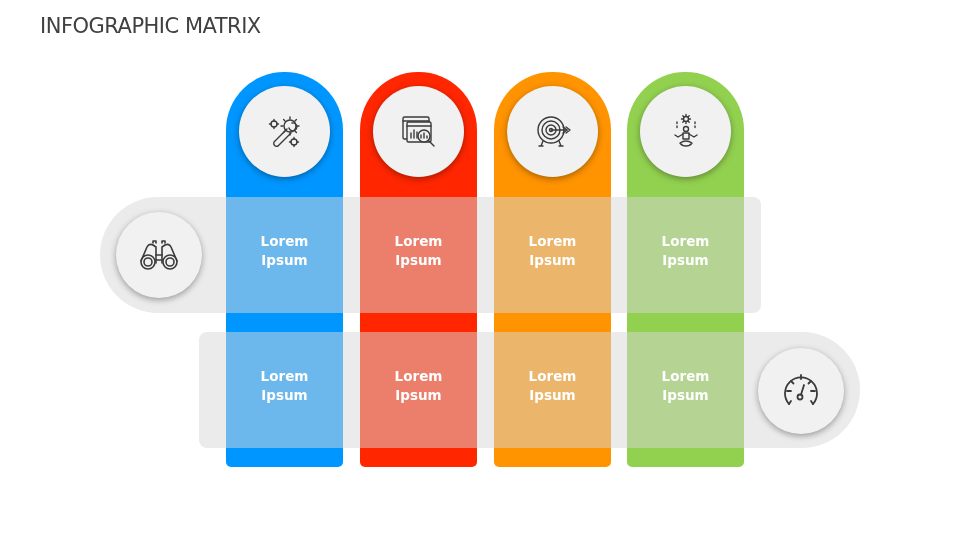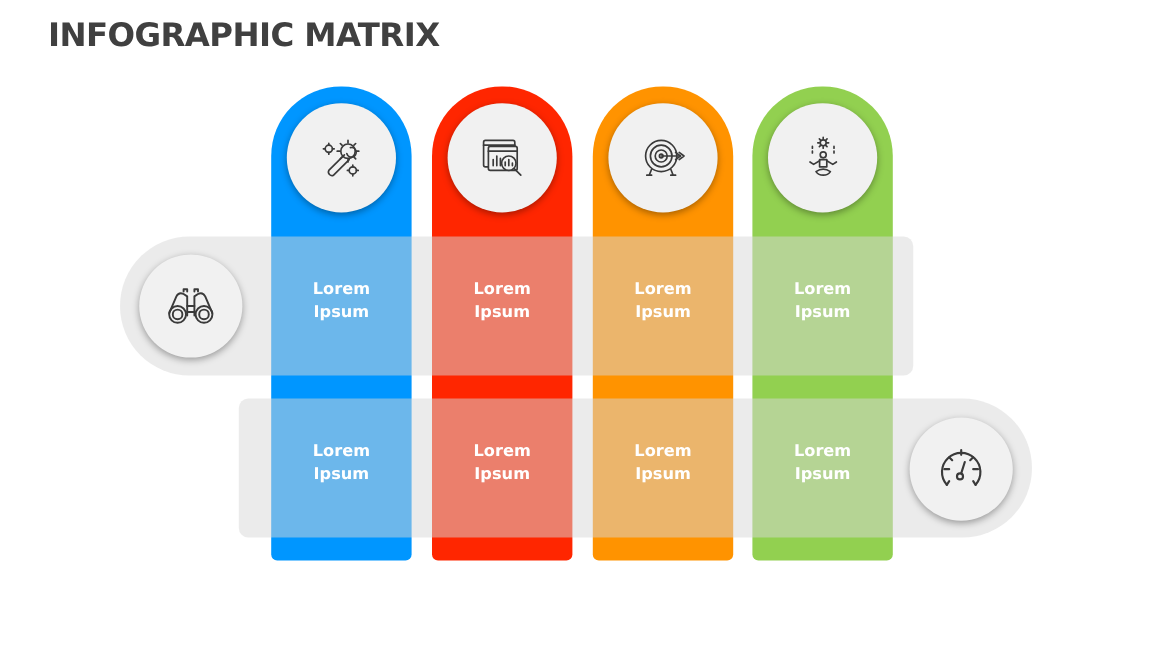--- a/index.html
+++ b/index.html
@@ -1,17 +1,17 @@
 <!DOCTYPE html>
 <html><head>
   <meta charset="utf-8">
   <style>
     html, body { margin:0; padding:0; }
     body { width:960px; height:540px; background:#ffffff; position:relative; overflow:hidden; font-family:"DejaVu Sans", sans-serif; }
-    .title { position:absolute; left:40px; top:14px; font-size:27px; font-weight:bold; color:#404040; letter-spacing:-0.5px; font-family:"DejaVu Sans", sans-serif; }
+    .title { position:absolute; left:40px; top:14px; font-size:21px; font-weight:normal; color:#404040; letter-spacing:-0.5px; font-family:"DejaVu Sans", sans-serif; }
     .col { position:absolute; top:72px; width:117px; height:395px; border-radius:58px 58px 5px 5px; }
     .col .top-circle { position:absolute; left:13px; top:14px; width:91px; height:91px; border-radius:50%; background:#f1f1f1; box-shadow:0 2px 6px rgba(0,0,0,0.35); display:flex; align-items:center; justify-content:center; }
     .band { position:absolute; height:116px; background:rgba(215,215,215,0.5); }
     .band1 { left:100px; top:197px; width:661px; border-radius:58px 8px 8px 58px; }
     .band2 { left:199px; top:332px; width:661px; border-radius:8px 58px 58px 8px; }
     .side-circle { position:absolute; width:86px; height:86px; border-radius:50%; background:#f1f1f1; box-shadow:0 2px 6px rgba(0,0,0,0.35); display:flex; align-items:center; justify-content:center; }
     .cell { position:absolute; width:117px; height:108px; display:flex; align-items:center; justify-content:center; text-align:center; color:#ffffff; font-weight:bold; font-size:13.5px; line-height:19px; font-family:"DejaVu Sans", sans-serif; }
     .cell span { display:block; }
     svg { display:block; }
   </style>

